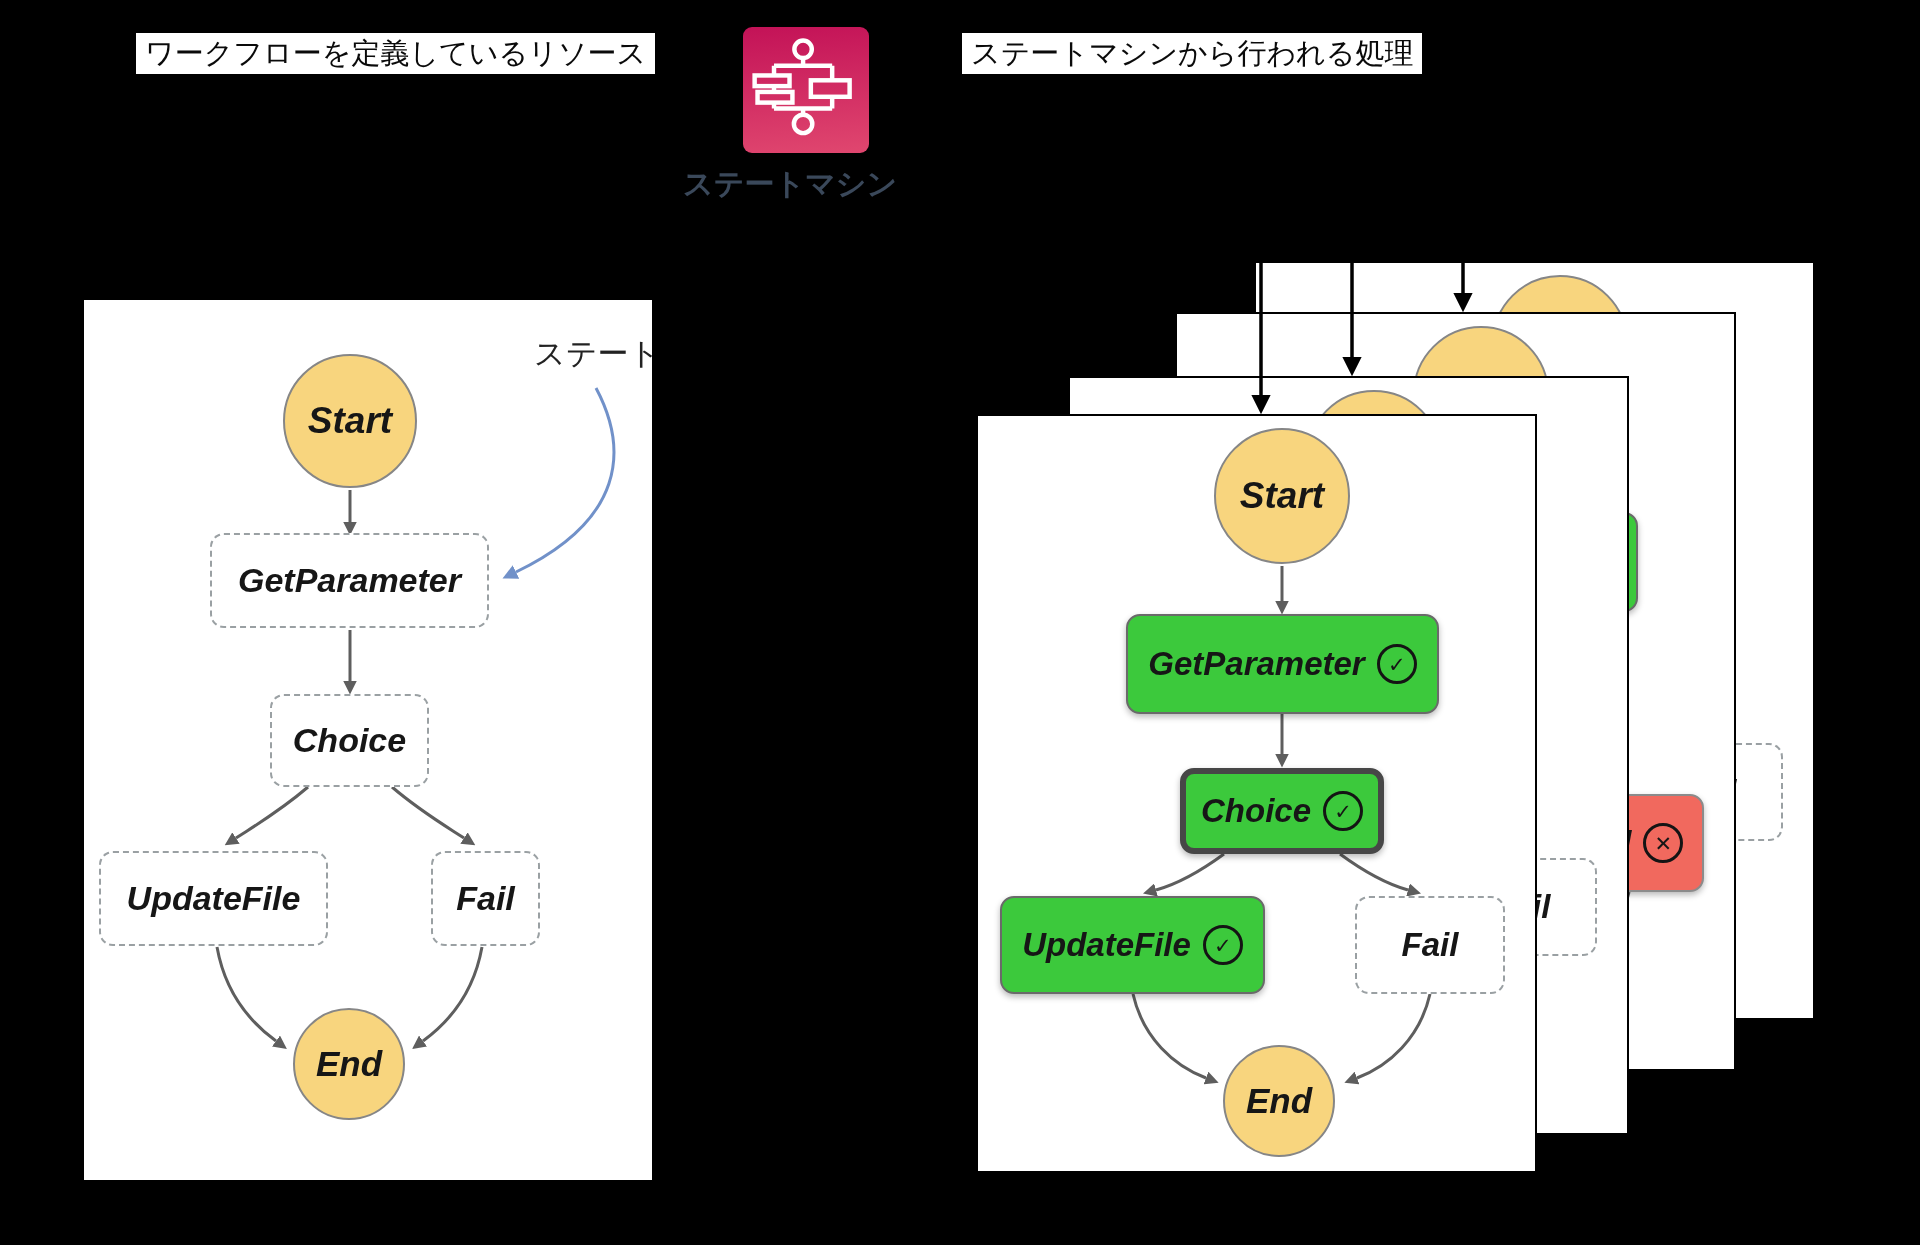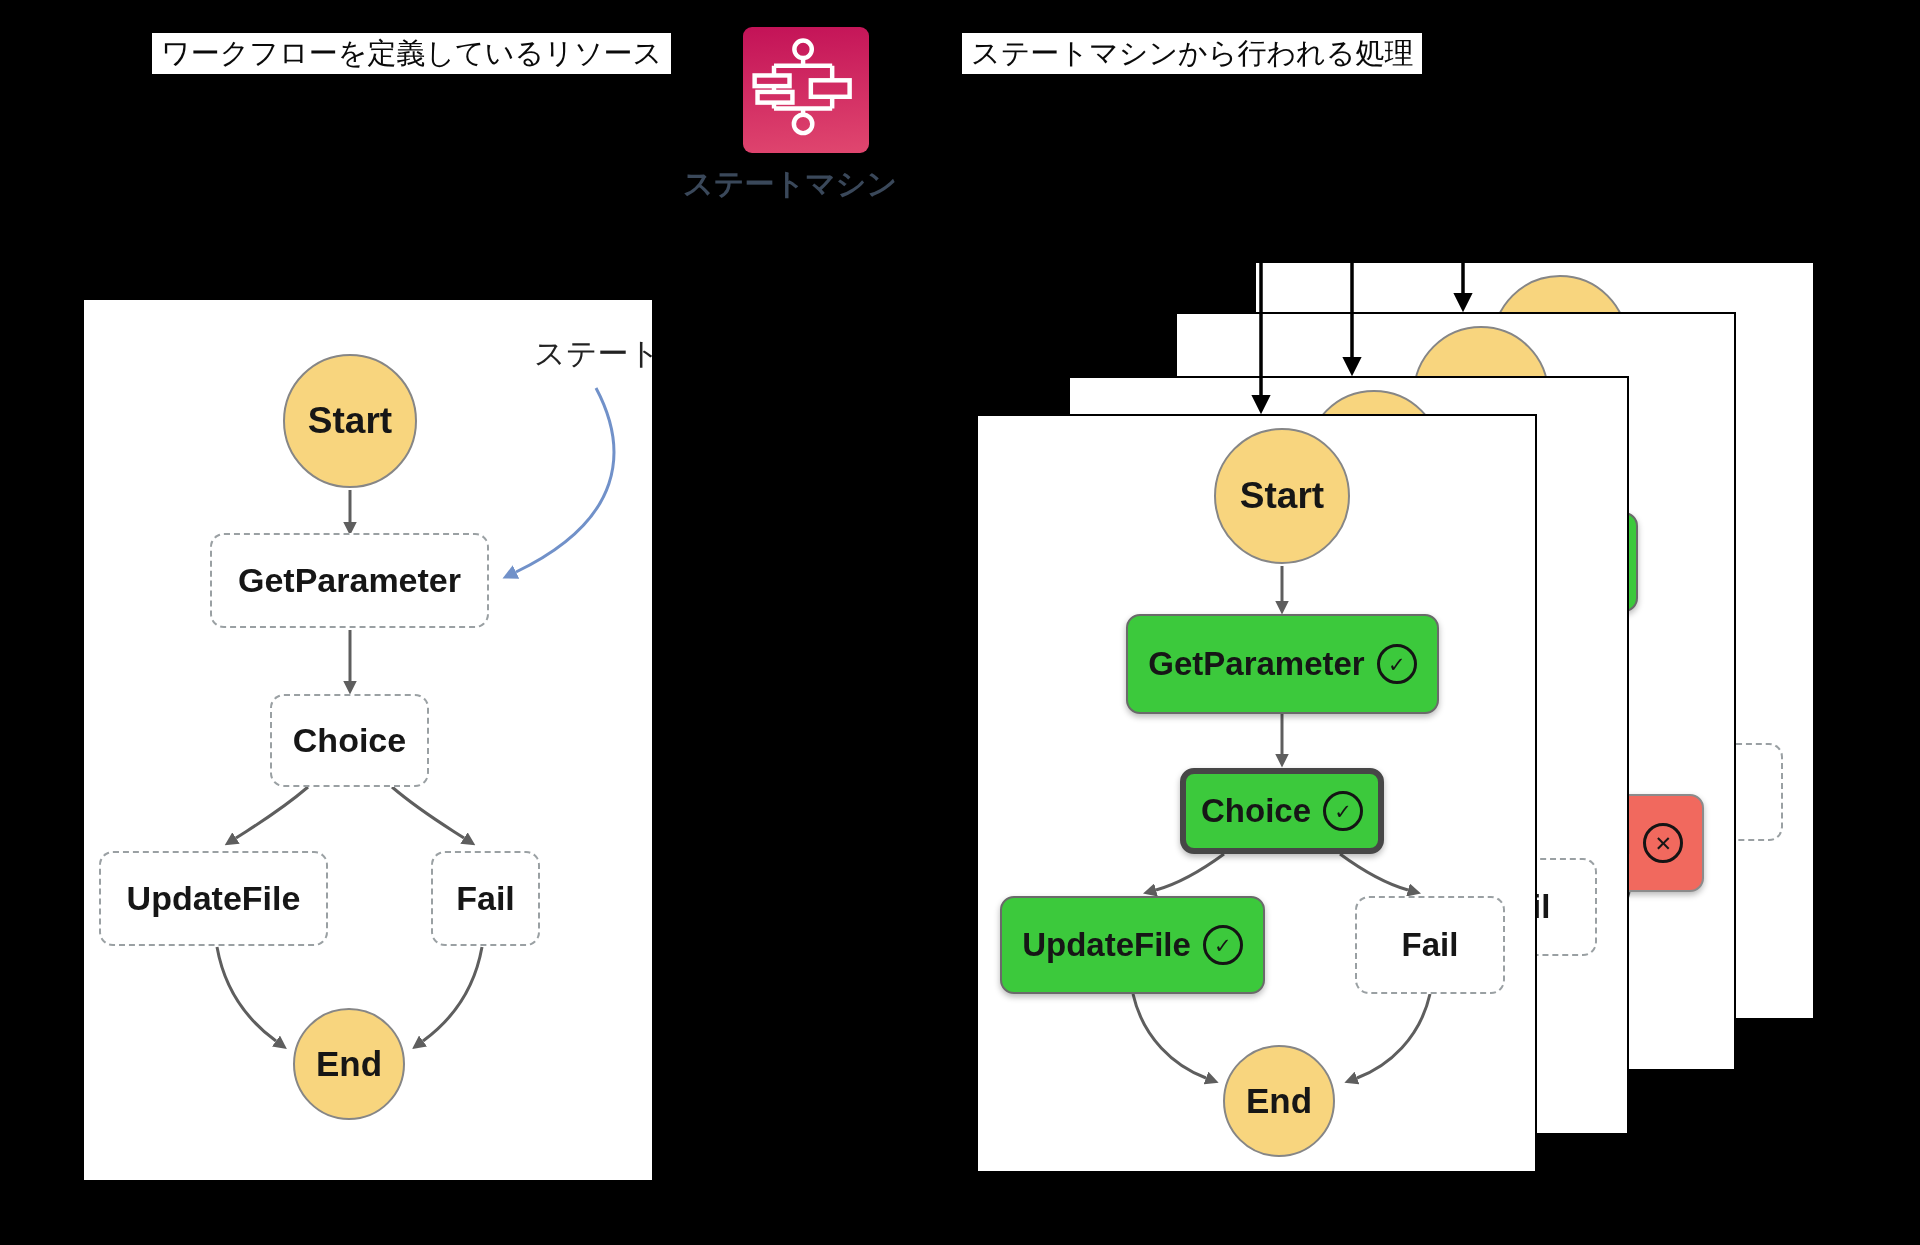--- a/index.html
+++ b/index.html
@@ -22,21 +22,21 @@
   .icon-caption{
     position:absolute;left:683px;top:164px;width:246px;text-align:left;
     color:var(--caption,#3A485A);font-size:30px;font-weight:600;white-space:nowrap;
   }
   .panel{position:absolute;background:#fff;overflow:hidden;}
   .def-panel{left:84px;top:300px;width:568px;height:880px;}
   .exec-panel{width:561px;height:759px;border:2px solid #000;box-sizing:border-box;}
   .flow-svg{position:absolute;left:0;top:0;pointer-events:none;}
   .node{
     position:absolute;display:flex;align-items:center;justify-content:center;
-    box-sizing:border-box;text-align:right;gap:12px;white-space:nowrap;
+    box-sizing:border-box;text-align:right;gap:12px;white-space:nowrap;font-style:italic;
   }
   .node .lbl{font-weight:700;}
   .circle-node{
     border-radius:50%;background:var(--yellow,#F8D57E);
     border:2px solid #868686;font-size:37px;
   }
   .circle-node .lbl{font-weight:700;}
   .box-node{border-radius:14px;font-size:33px;}
   .def-panel .box-node{font-size:34px;}
   .pending{background:#fff;border:2px dashed #9aa0a3;}
@@ -66,21 +66,21 @@
     </marker>
     <marker id="ah-black" viewBox="0 0 10 10" refX="0" refY="5" markerWidth="5.5" markerHeight="5.5" orient="auto">
       <path d="M0,0 L10,5 L0,10 z" fill="#000000"></path>
     </marker>
     <marker id="ah-blue" viewBox="0 0 10 10" refX="0" refY="5" markerWidth="5" markerHeight="5" orient="auto">
       <path d="M0,0 L10,5 L0,10 z" fill="#7191C9"></path>
     </marker>
   </defs>
 </svg>
 
-<div class="top-label" style="left:152px;top:33px">ワークフローを定義しているリソース</div>
+<div class="top-label" style="left:136px;top:33px">ワークフローを定義しているリソース</div>
 <div class="top-label" style="left:962px;top:33px">ステートマシンから行われる処理</div>
 
 <div class="sf-icon">
   <svg width="126" height="126" viewBox="0 0 130 130">
     <g stroke="#fff" stroke-width="4.6" fill="none">
       <circle cx="62" cy="23" r="9"></circle>
       <path d="M62,32 V40"></path>
       <path d="M32,40 H92"></path>
       <path d="M32,40 V50 M32,61 V67 M32,78 V84"></path>
       <path d="M92,40 V55 M92,72 V84"></path>

